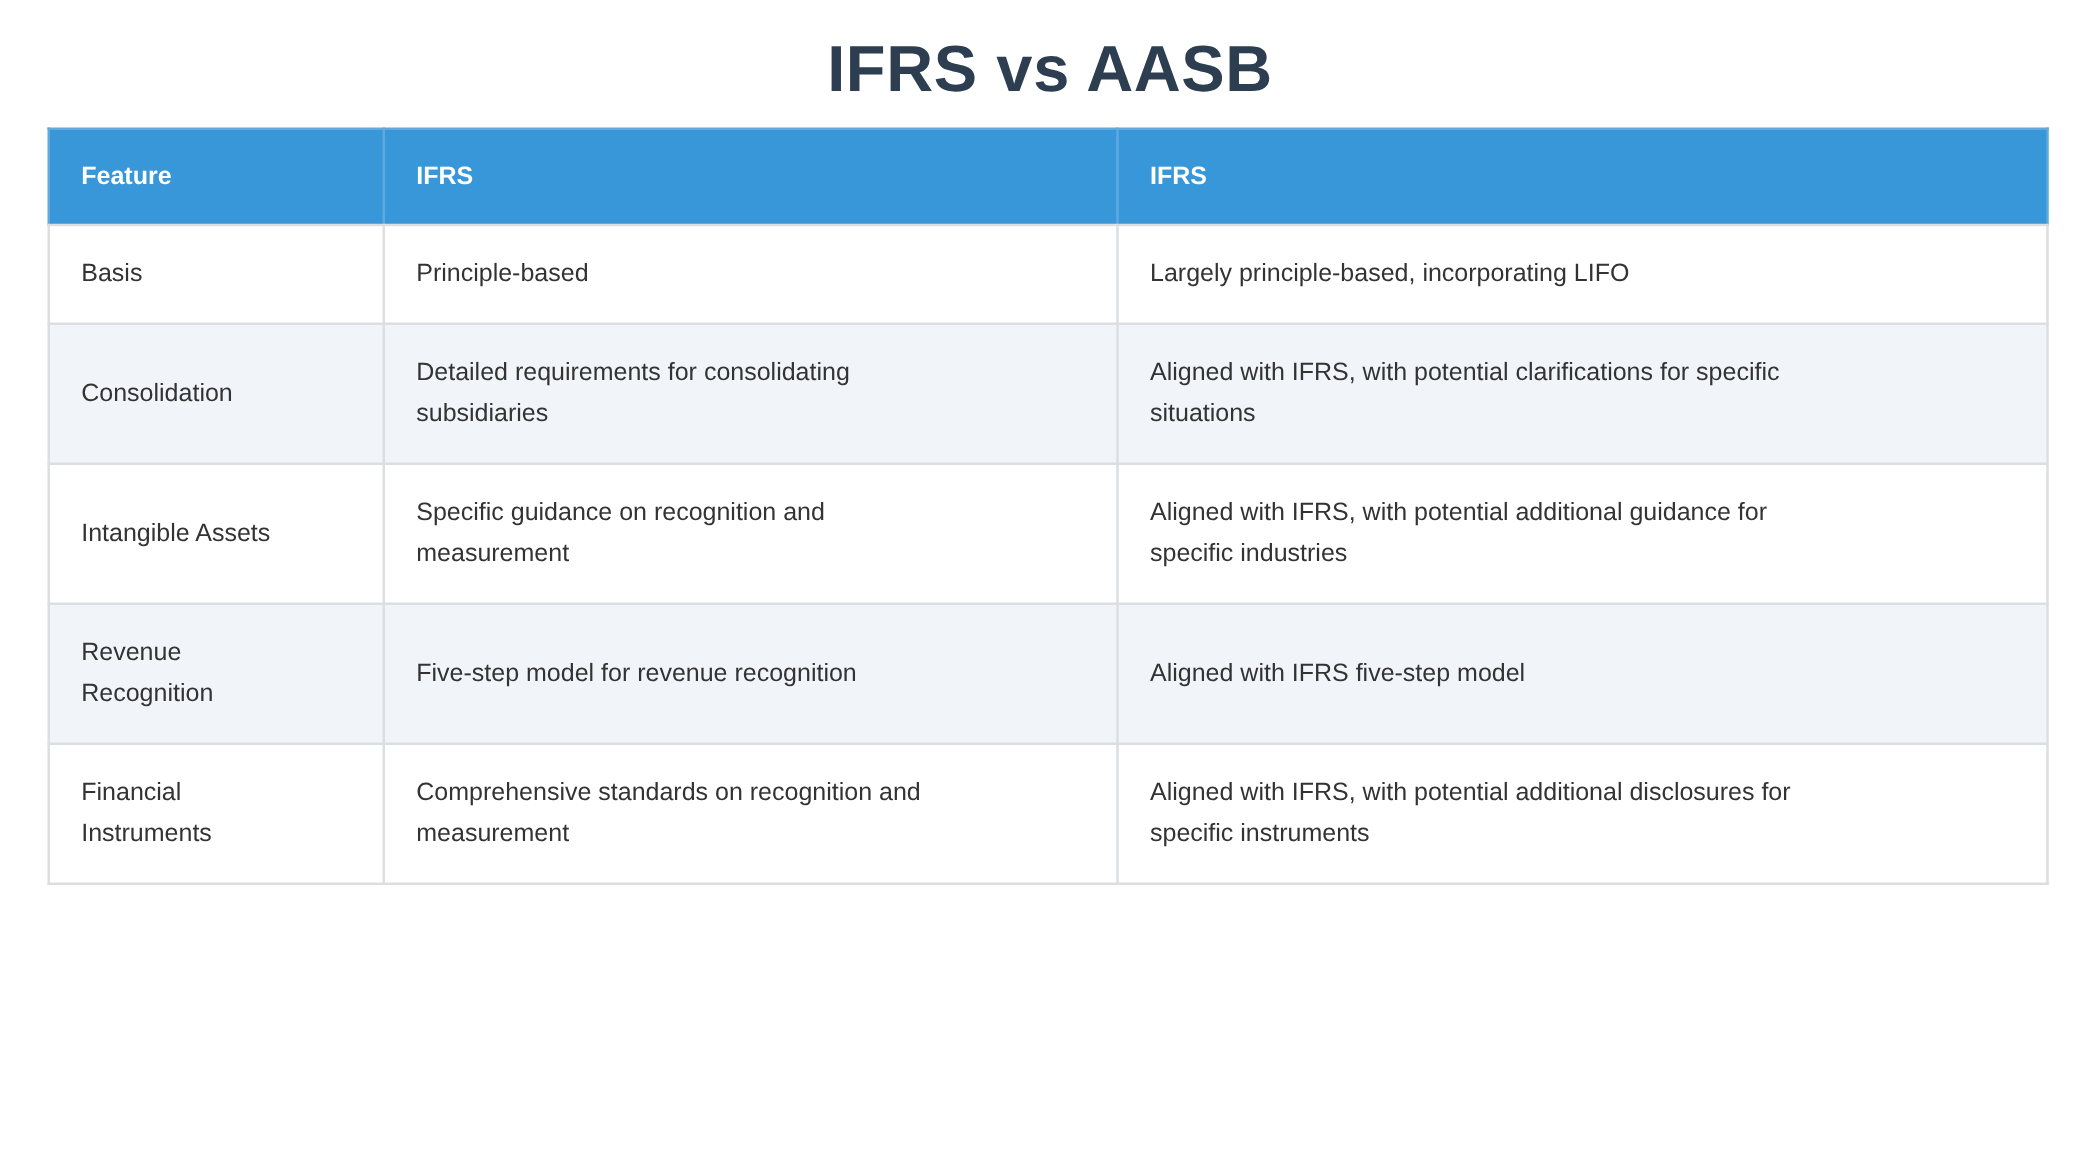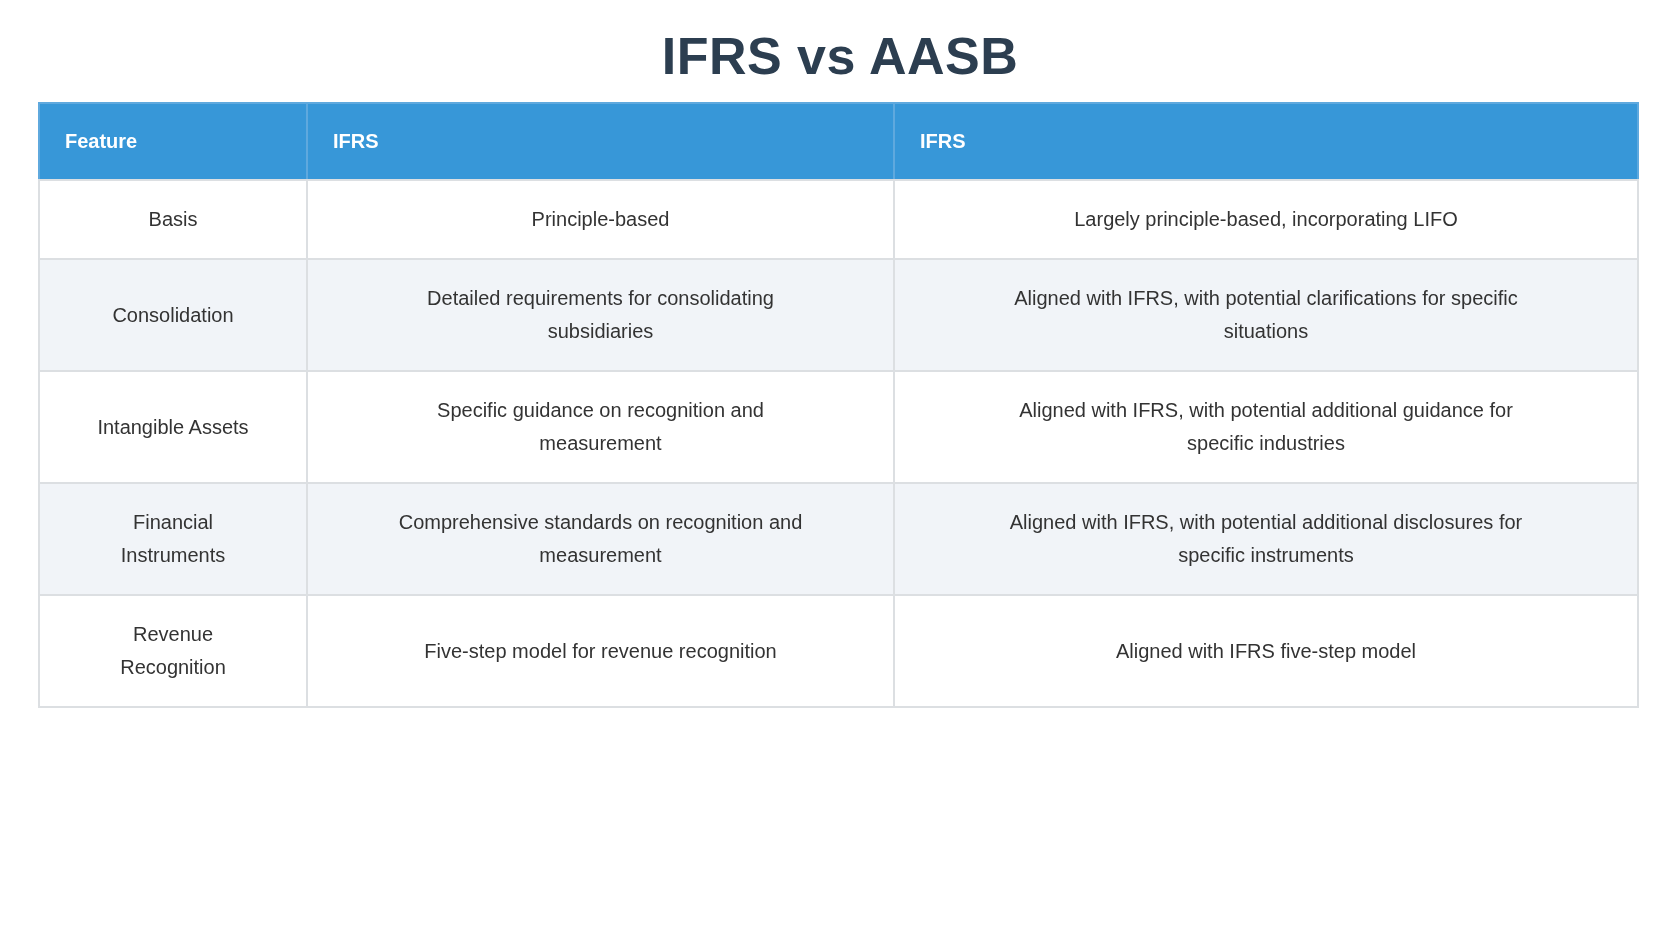--- a/index.html
+++ b/index.html
@@ -39,23 +39,23 @@
     font-weight: bold;
     text-align: left;
     padding: 26px 25px;
     border: 2px solid #5fa9de;
     border-bottom-color: #dcdfe2;
   }
   table.compare tbody td {
     font-size: 20px;
     line-height: 33px;
     color: #333333;
-    text-align: center;
+    text-align: left;
     vertical-align: middle;
-    padding: 22px 11px;
+    padding: 22px 25px;
     border: 2px solid #dcdfe2;
     background: #ffffff;
     white-space: pre-line;
   }
   table.compare tbody tr:nth-child(even) td {
     background: #f1f4f8;
   }
 </style>
 </head>
 <body>
@@ -91,29 +91,29 @@
 situations</td>
       </tr>
       <tr>
         <td>Intangible Assets</td>
         <td>Specific guidance on recognition and
 measurement</td>
         <td>Aligned with IFRS, with potential additional guidance for
 specific industries</td>
       </tr>
       <tr>
+        <td>Revenue
+Recognition</td>
+        <td>Five-step model for revenue recognition</td>
+        <td>Aligned with IFRS five-step model</td>
+      </tr>
+      <tr>
         <td>Financial
 Instruments</td>
         <td>Comprehensive standards on recognition and
 measurement</td>
         <td>Aligned with IFRS, with potential additional disclosures for
 specific instruments</td>
       </tr>
-      <tr>
-        <td>Revenue
-Recognition</td>
-        <td>Five-step model for revenue recognition</td>
-        <td>Aligned with IFRS five-step model</td>
-      </tr>
     </tbody>
   </table>
 
 </div>
 
 </body></html>

